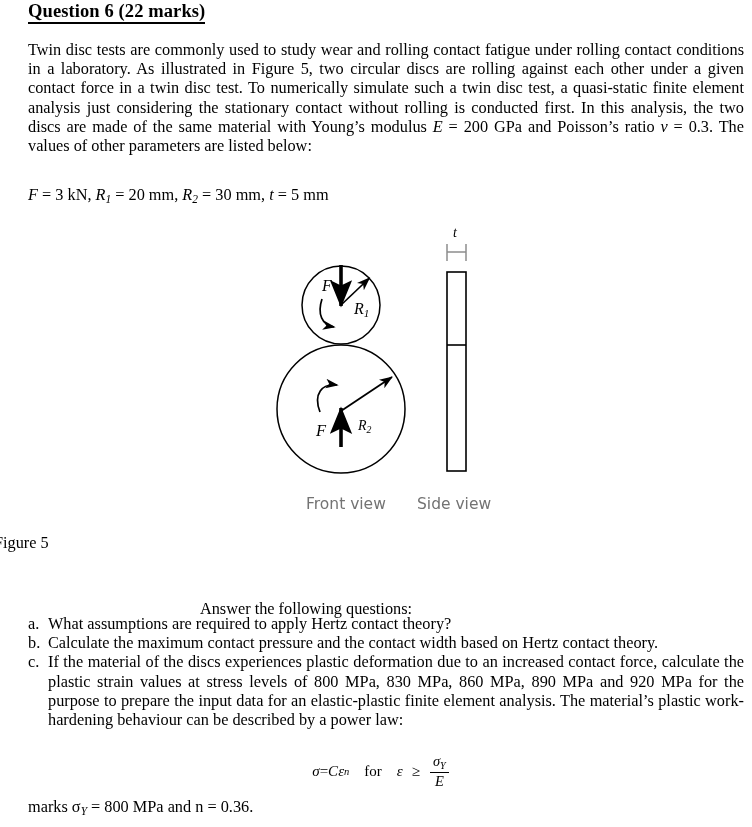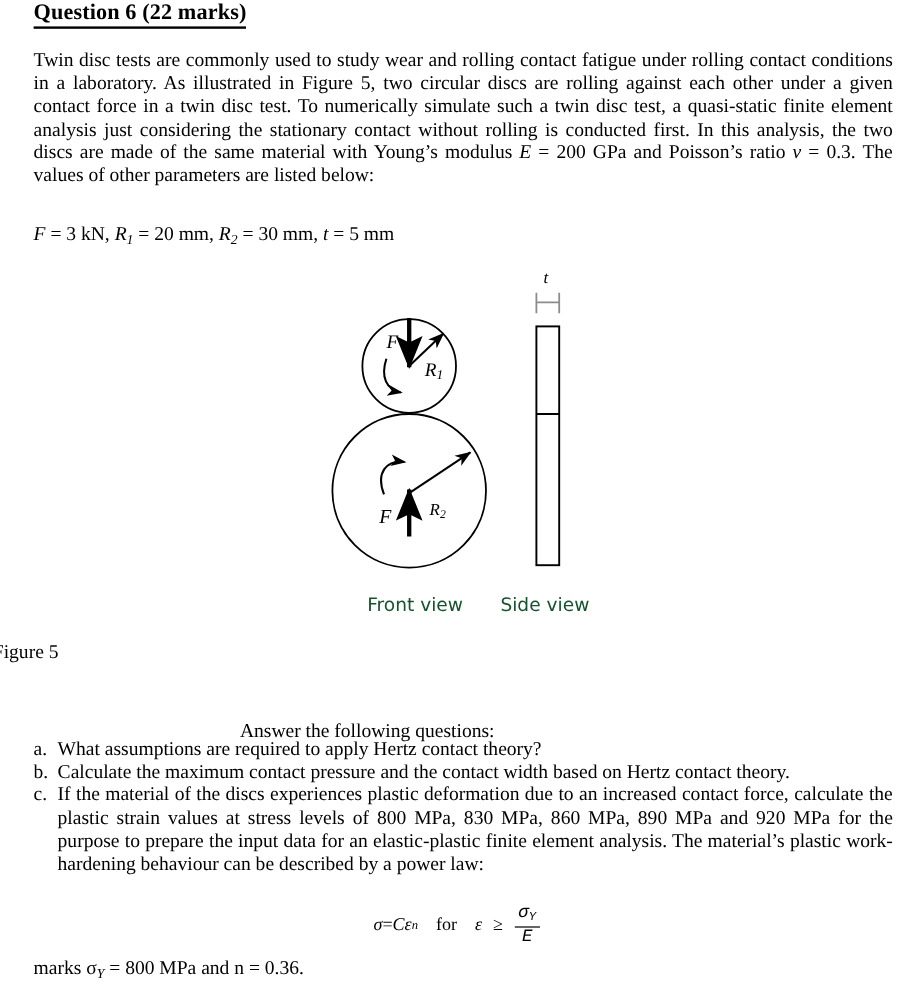--- a/index.html
+++ b/index.html
@@ -79,21 +79,21 @@
     top: 222px;
     width: 752px;
     height: 290px;
   }
   .figure-area svg { display: block; }
 
   .viewlabel {
     position: absolute;
     font-family: "DejaVu Sans", "Liberation Sans", sans-serif;
     font-size: 15.5px;
-    color: #14532d;
+    color: #737373;
   }
   #label-front { left: 306px; top: 495px; }
   #label-side  { left: 417px; top: 495px; }
 
   .figcaption {
     position: absolute;
     left: 0;
     top: 533px;
     width: 752px;
     text-align: left;
@@ -141,21 +141,20 @@
   .eq-gap-lg { display: inline-block; width: 15px; }
   .frac {
     display: inline-flex;
     flex-direction: column;
     align-items: center;
     vertical-align: middle;
     margin: 0 1px;
     line-height: 1.02;
     position: relative;
     top: 0px;
-    font-family: Liberation Mono, monospace;
   }
   .frac .num {
     padding: 0 3px 0px 3px;
     font-size: 14.5px;
   }
   .frac .bar {
     width: 100%;
     height: 1px;
     background: #000;
     margin: 1px 0 1px 0;

